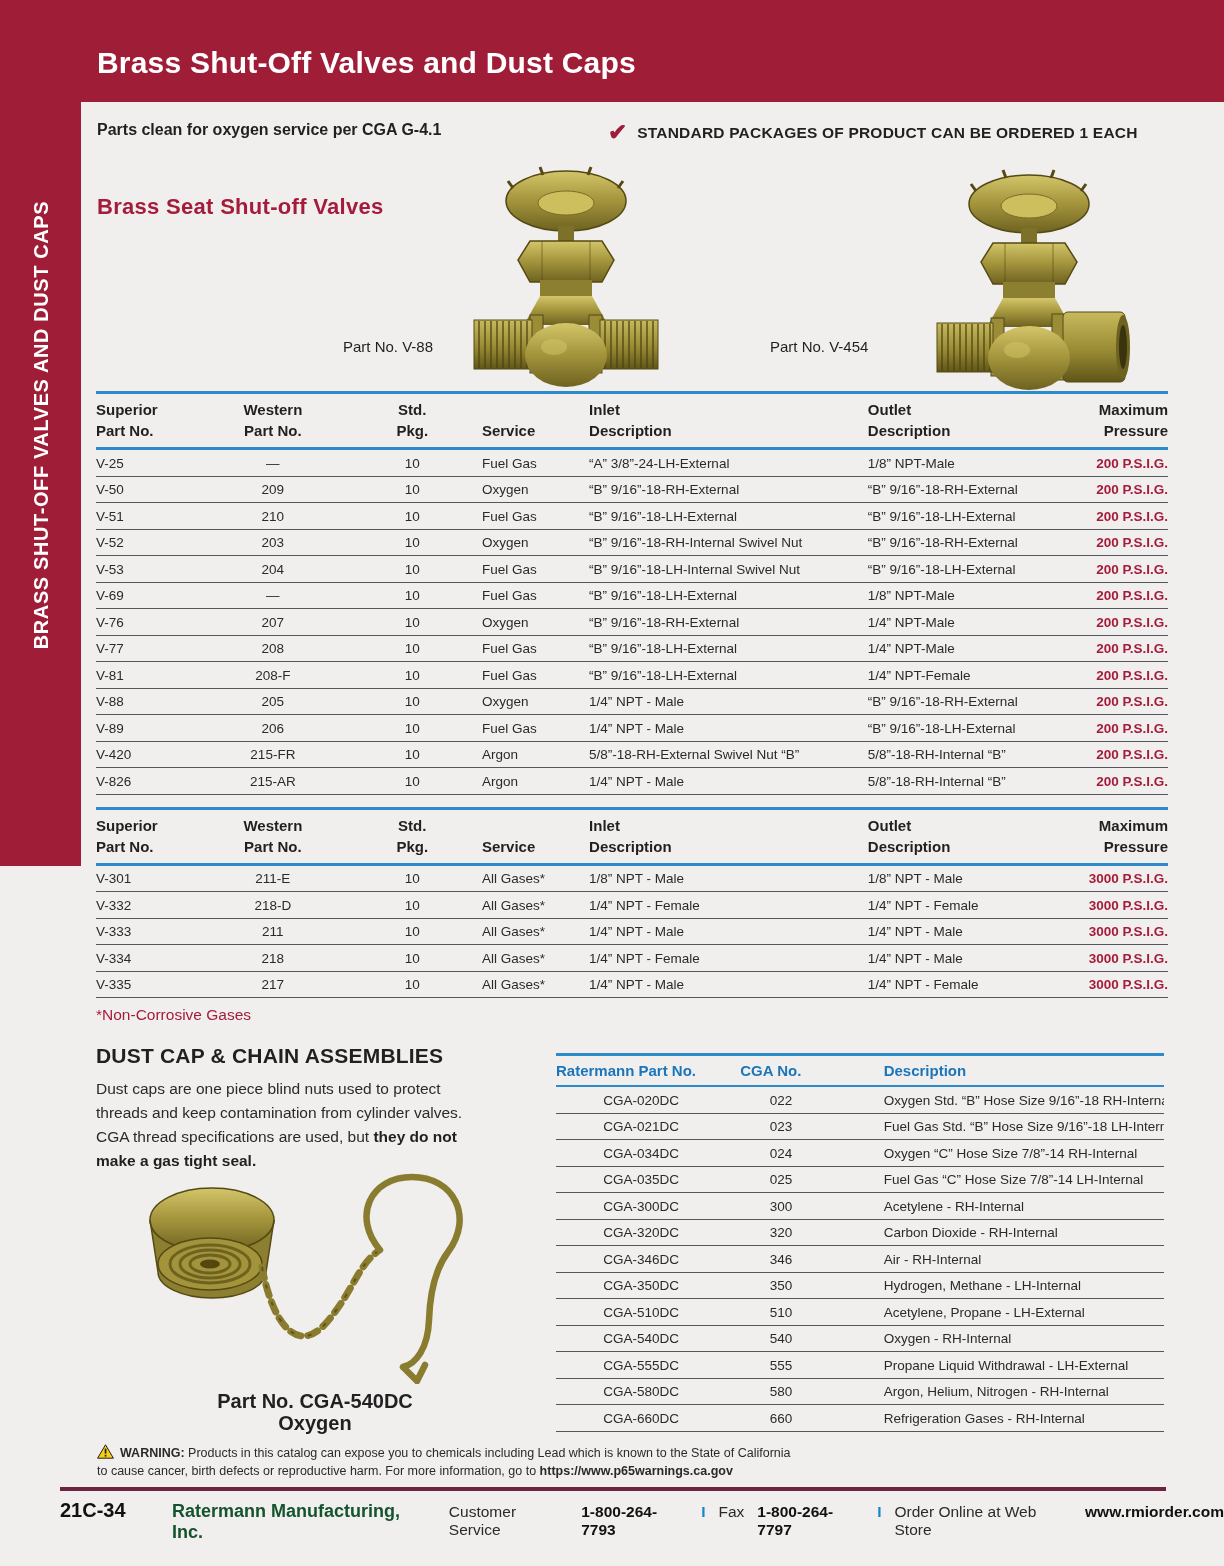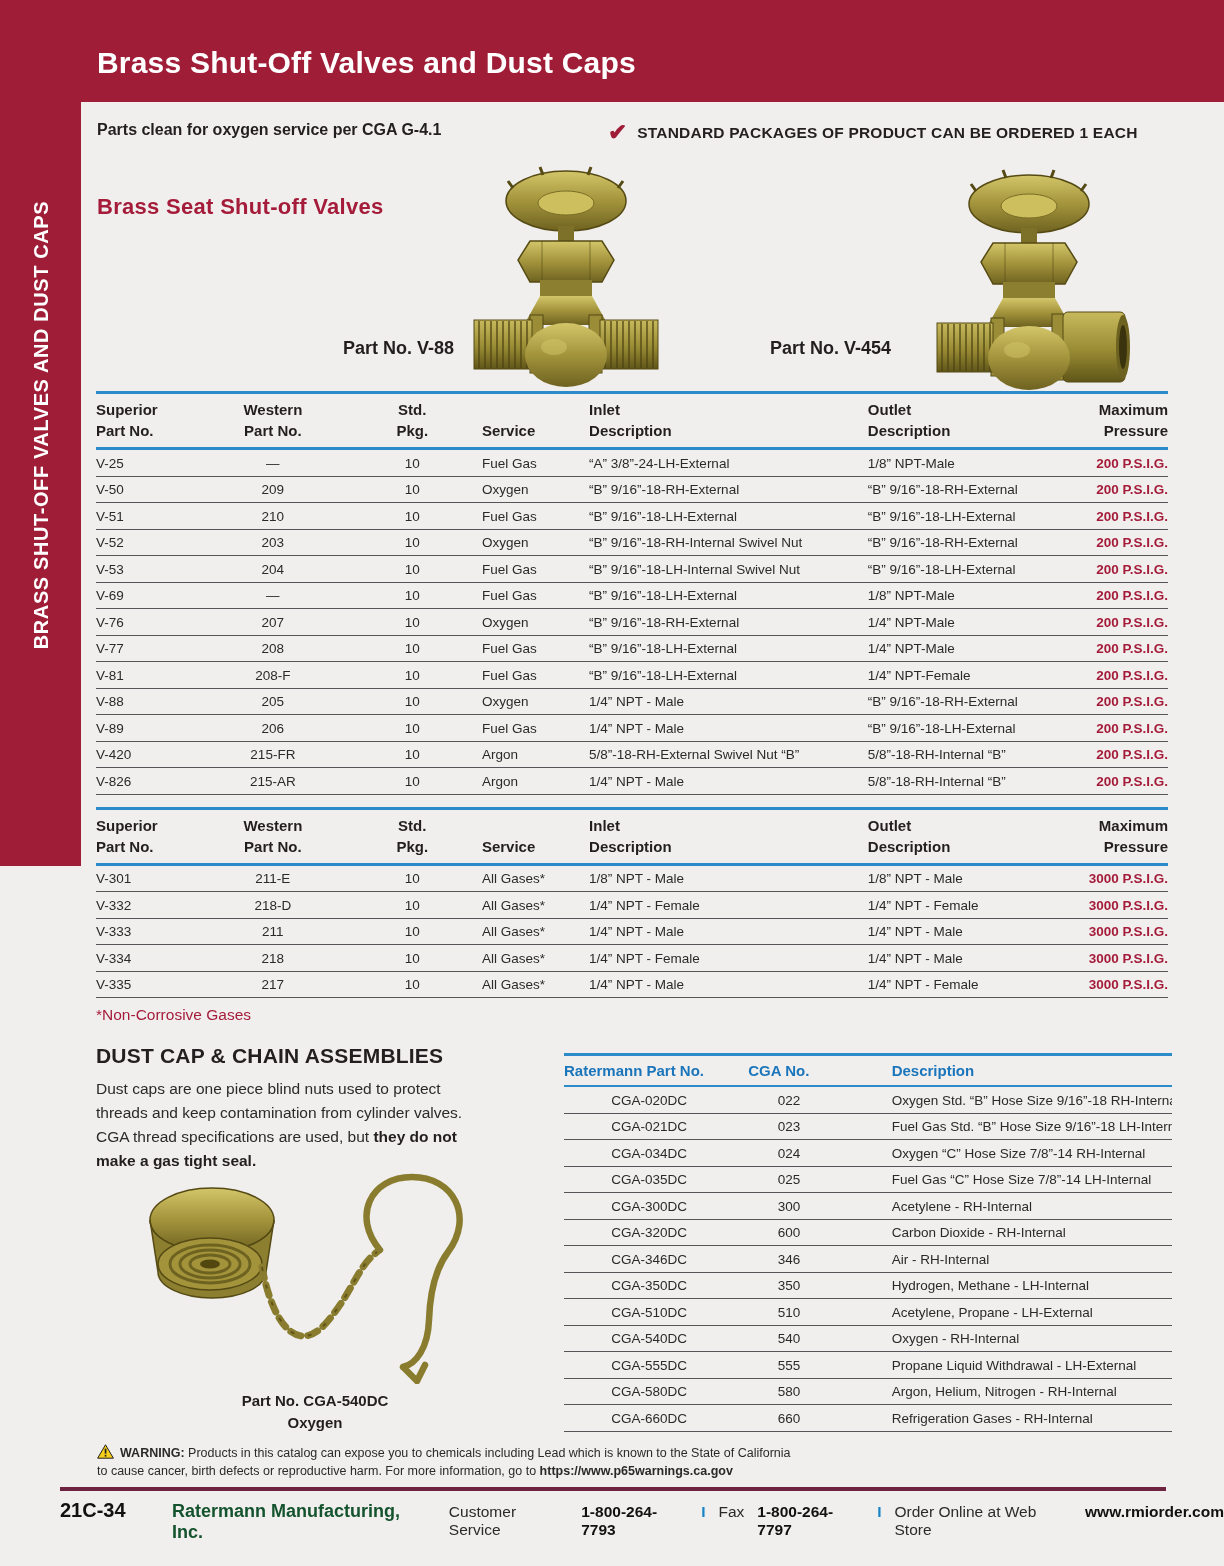--- a/index.html
+++ b/index.html
@@ -13,21 +13,21 @@
   .sidebar-label { position:absolute; left:41px; top:425px; transform:translate(-50%,-50%) rotate(-90deg); white-space:nowrap; color:#ffffff; font-weight:bold; font-size:20px; letter-spacing:.6px; }
 
   
   .clean-note { position:absolute; top:121px; left:97px; font-size:16px; font-weight:bold; }
   .std-note { position:absolute; top:119px; left:608px; display:flex; align-items:baseline; gap:10px; }
   .std-note .check { color:#a01d38; font-size:23px; font-weight:bold; line-height:1; position:relative; top:2px;}
   .std-note .std-text { font-size:15.5px; font-weight:bold; letter-spacing:.2px; }
 
   .section-title { position:absolute; top:194px; left:97px; color:#a51c3a; font-size:22px; font-weight:bold; letter-spacing:.3px; }
 
-  .valve-caption { position:absolute; font-size:18px; font-weight:bold; }
+  .valve-caption { position:absolute; font-size:15px; font-weight:normal; }
   .cap1 { top:338px; left:343px; }
   .cap2 { top:338px; left:770px; }
   .valve-svg { position:absolute; }
   .v1 { left:468px; top:163px; }
   .v2 { left:933px; top:168px; }
 
   
   .tables-wrap { position:absolute; left:96px; top:391px; width:1072px; }
   table.spec { width:100%; border-collapse:collapse; table-layout:fixed; }
   table.spec thead th { border-top:3px solid #2e8bc9; border-bottom:3px solid #2e8bc9;
@@ -40,24 +40,24 @@
   table.spec tbody td:nth-child(2), table.spec tbody td:nth-child(3) { text-align:center; }
   table.spec tbody td:nth-child(7) { text-align:right; font-weight:bold; color:#a51c3a; }
   .t2 { margin-top:12px; }
   .footnote { margin-top:8px; color:#a51c3a; font-size:15.5px; }
 
   
   .dust-title { position:absolute; left:96px; top:1044px; font-size:21px; font-weight:bold; letter-spacing:.2px; color:#231f20; }
   .dust-para { position:absolute; left:96px; top:1077px; width:398px; font-size:15.5px; line-height:24px; color:#2b2a2a; }
   .dust-para b { color:#231f20; }
   .dust-img { position:absolute; left:122px; top:1172px; }
-  .dust-cap-caption { position:absolute; left:130px; top:1390px; width:370px; text-align:center; font-size:15px; font-weight:bold; line-height:22px; }
+  .dust-cap-caption { position:absolute; left:130px; top:1390px; width:370px; text-align:center; font-size:20px; font-weight:bold; line-height:22px; }
 
   .dust-table-wrap { position:absolute; left:556px; top:1053px; width:608px; }
-  table.dust { width:100%; border-collapse:collapse; table-layout:fixed;margin-left:8px; }
+  table.dust { width:100%; border-collapse:collapse; table-layout:fixed; }
   table.dust thead th { border-top:3.5px solid #2e8bc9; border-bottom:2.5px solid #2e8bc9;
       color:#1b75bb; font-size:15px; font-weight:bold; text-align:left; padding:6px 0 6px 0; }
   table.dust thead th:nth-child(2) { padding-left:14px; }
   table.dust thead th:nth-child(3) { padding-left:48px; }
   table.dust tbody td { border-bottom:1.5px solid #55565a; font-size:13.5px; padding:5.5px 0 5px 0; color:#2b2a2a; white-space:nowrap; overflow:hidden; }
   table.dust tbody td:nth-child(1), table.dust tbody td:nth-child(2) { text-align:center; }
   table.dust tbody td:nth-child(3) { text-align:left; padding-left:48px; }
 
   
   .warning { position:absolute; left:97px; top:1444px; width:1000px; font-size:12.5px; line-height:18px; color:#2b2a2a; }
@@ -454,21 +454,21 @@
             <td>025</td>
             <td>Fuel Gas “C” Hose Size 7/8”-14 LH-Internal</td>
           </tr>
           <tr>
             <td>CGA-300DC</td>
             <td>300</td>
             <td>Acetylene - RH-Internal</td>
           </tr>
           <tr>
             <td>CGA-320DC</td>
-            <td>600</td>
+            <td>320</td>
             <td>Carbon Dioxide - RH-Internal</td>
           </tr>
           <tr>
             <td>CGA-346DC</td>
             <td>346</td>
             <td>Air - RH-Internal</td>
           </tr>
           <tr>
             <td>CGA-350DC</td>
             <td>350</td>

